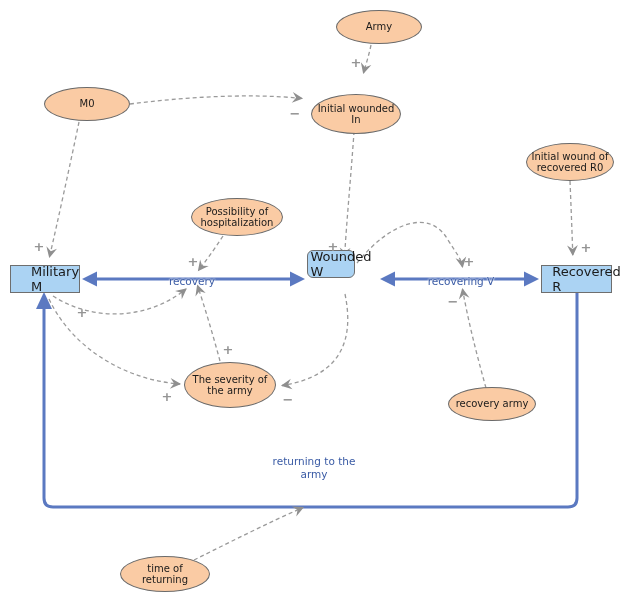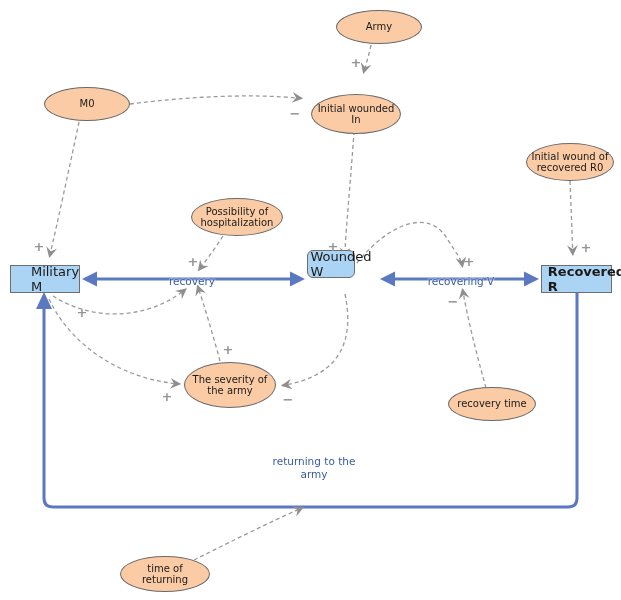--- a/index.html
+++ b/index.html
@@ -66,21 +66,21 @@
       <path d="M 194 560 C 230 542, 270 522, 303 507.5" marker-end="url(#ga)"></path>
     </g>
   </svg>
 
   <div class="stock" style="left:10px;top:265px;width:70px;height:28px;">
     <span>Military M</span>
   </div>
   <div class="stock" style="left:307px;top:250px;width:48px;height:28px;border-radius:6px;">
     <span>Wounded W</span>
   </div>
-  <div class="stock" style="left:541px;top:265px;width:71px;height:28px;font-weight:bold;">
+  <div class="stock" style="left:541px;top:265px;width:71px;height:28px;">
     <span>Recovered R</span>
   </div>
 
   <div class="variable" style="left:336px;top:10px;width:86px;height:34px;">
     <span>Army</span>
   </div>
   <div class="variable" style="left:44px;top:87px;width:86px;height:34px;">
     <span>M0</span>
   </div>
   <div class="variable" style="left:311px;top:94px;width:90px;height:40px;justify-content:flex-end;">
@@ -89,21 +89,21 @@
   <div class="variable" style="left:526px;top:143px;width:88px;height:38px;">
     <span>Initial wound of recovered R0</span>
   </div>
   <div class="variable" style="left:191px;top:198px;width:92px;height:38px;">
     <span>Possibility of hospitalization</span>
   </div>
   <div class="variable" style="left:184px;top:362px;width:92px;height:46px;">
     <span>The severity of the army</span>
   </div>
   <div class="variable" style="left:448px;top:387px;width:88px;height:34px;">
-    <span>recovery time</span>
+    <span>recovery army</span>
   </div>
   <div class="variable" style="left:120px;top:556px;width:90px;height:36px;">
     <span>time of returning</span>
   </div>
 
   <div class="flow-label" style="left:192px;top:281px;">recovery</div>
   <div class="flow-label" style="left:461px;top:281px;">recovering V</div>
   <div class="flow-label wrap" style="left:314px;top:468px;">returning to the army</div>
 
   <span class="sign" style="left:356px;top:62px;">+</span>

